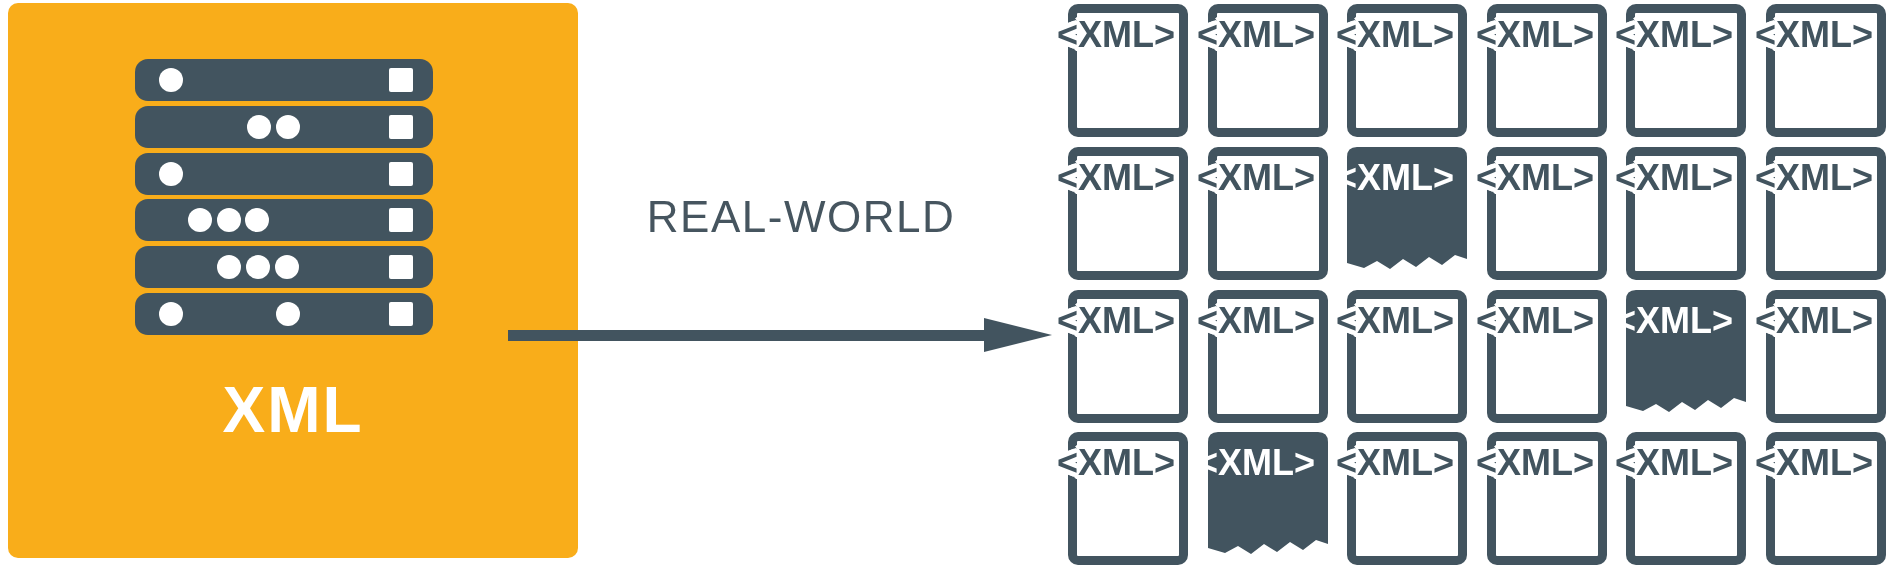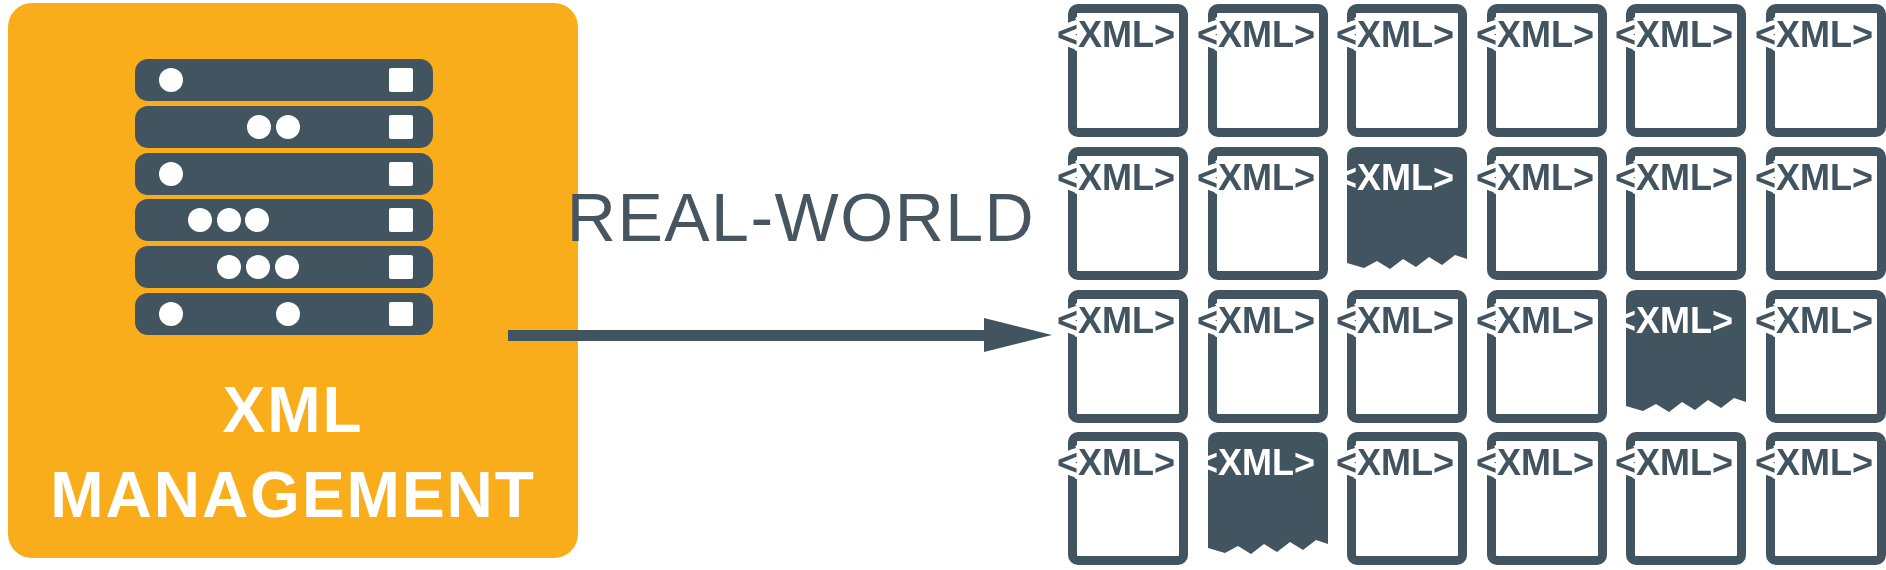--- a/index.html
+++ b/index.html
@@ -4,38 +4,38 @@
 <style>
   html,body{margin:0;padding:0;}
   body{
     width:1886px;height:570px;position:relative;overflow:hidden;
     background:#ffffff;
     font-family:"Liberation Sans",sans-serif;
   }
   
   .card{
     position:absolute;left:8px;top:3px;width:570px;height:555px;
-    background:#F9AD1A;border-radius:24px;
+    background:#F9AD1A;border-radius:10px;
   }
   .card-label{
     position:absolute;left:0;right:0;top:365px;
     text-align:center;color:#ffffff;font-weight:bold;
     font-size:64px;line-height:85px;letter-spacing:2px;
   }
   .card-label .line{display:block;}
   
   .server-icon{position:absolute;left:127px;top:56px;width:298px;height:318px;}
   .srv-row{position:absolute;left:0;width:298px;height:42px;background:#42545F;border-radius:13px;}
   .srv-dot{position:absolute;top:9px;width:24px;height:24px;border-radius:50%;background:#ffffff;}
   .srv-sq{position:absolute;left:254px;top:9px;width:24px;height:24px;background:#ffffff;border-radius:2px;}
   
   .caption{
     position:absolute;left:551px;top:187px;width:500px;
     text-align:center;color:#46555F;
-    font-size:68px;line-height:60px;letter-spacing:1.5px;font-weight:400;
+    font-size:44px;line-height:60px;letter-spacing:1.5px;font-weight:400;
   }
   .caption .line{display:block;}
   .arrow-line{position:absolute;left:508px;top:330px;width:478px;height:11px;background:#42545F;}
   .arrow-head{
     position:absolute;left:984px;top:318px;width:0;height:0;
     border-top:17px solid transparent;border-bottom:17px solid transparent;
     border-left:68px solid #42545F;
   }
   
   .grid{position:absolute;left:0;top:0;width:1886px;height:506px;}
@@ -88,21 +88,20 @@
         <div class="srv-sq"></div>
       </div>
       <div class="srv-row" style="top: 234px;">
         <div class="srv-dot" style="left: 24px;"></div>
         <div class="srv-dot" style="left: 141px;"></div>
         <div class="srv-sq"></div>
       </div>
     </div>
   <div class="card-label">
     <span class="line">XML</span>
-    <span class="line">MANAGEMENT</span>
   </div>
 </div>
 
 <div class="caption">
   <span class="line">REAL-WORLD</span>
 </div>
 
 <div class="arrow-line"></div>
 <div class="arrow-head"></div>
 

